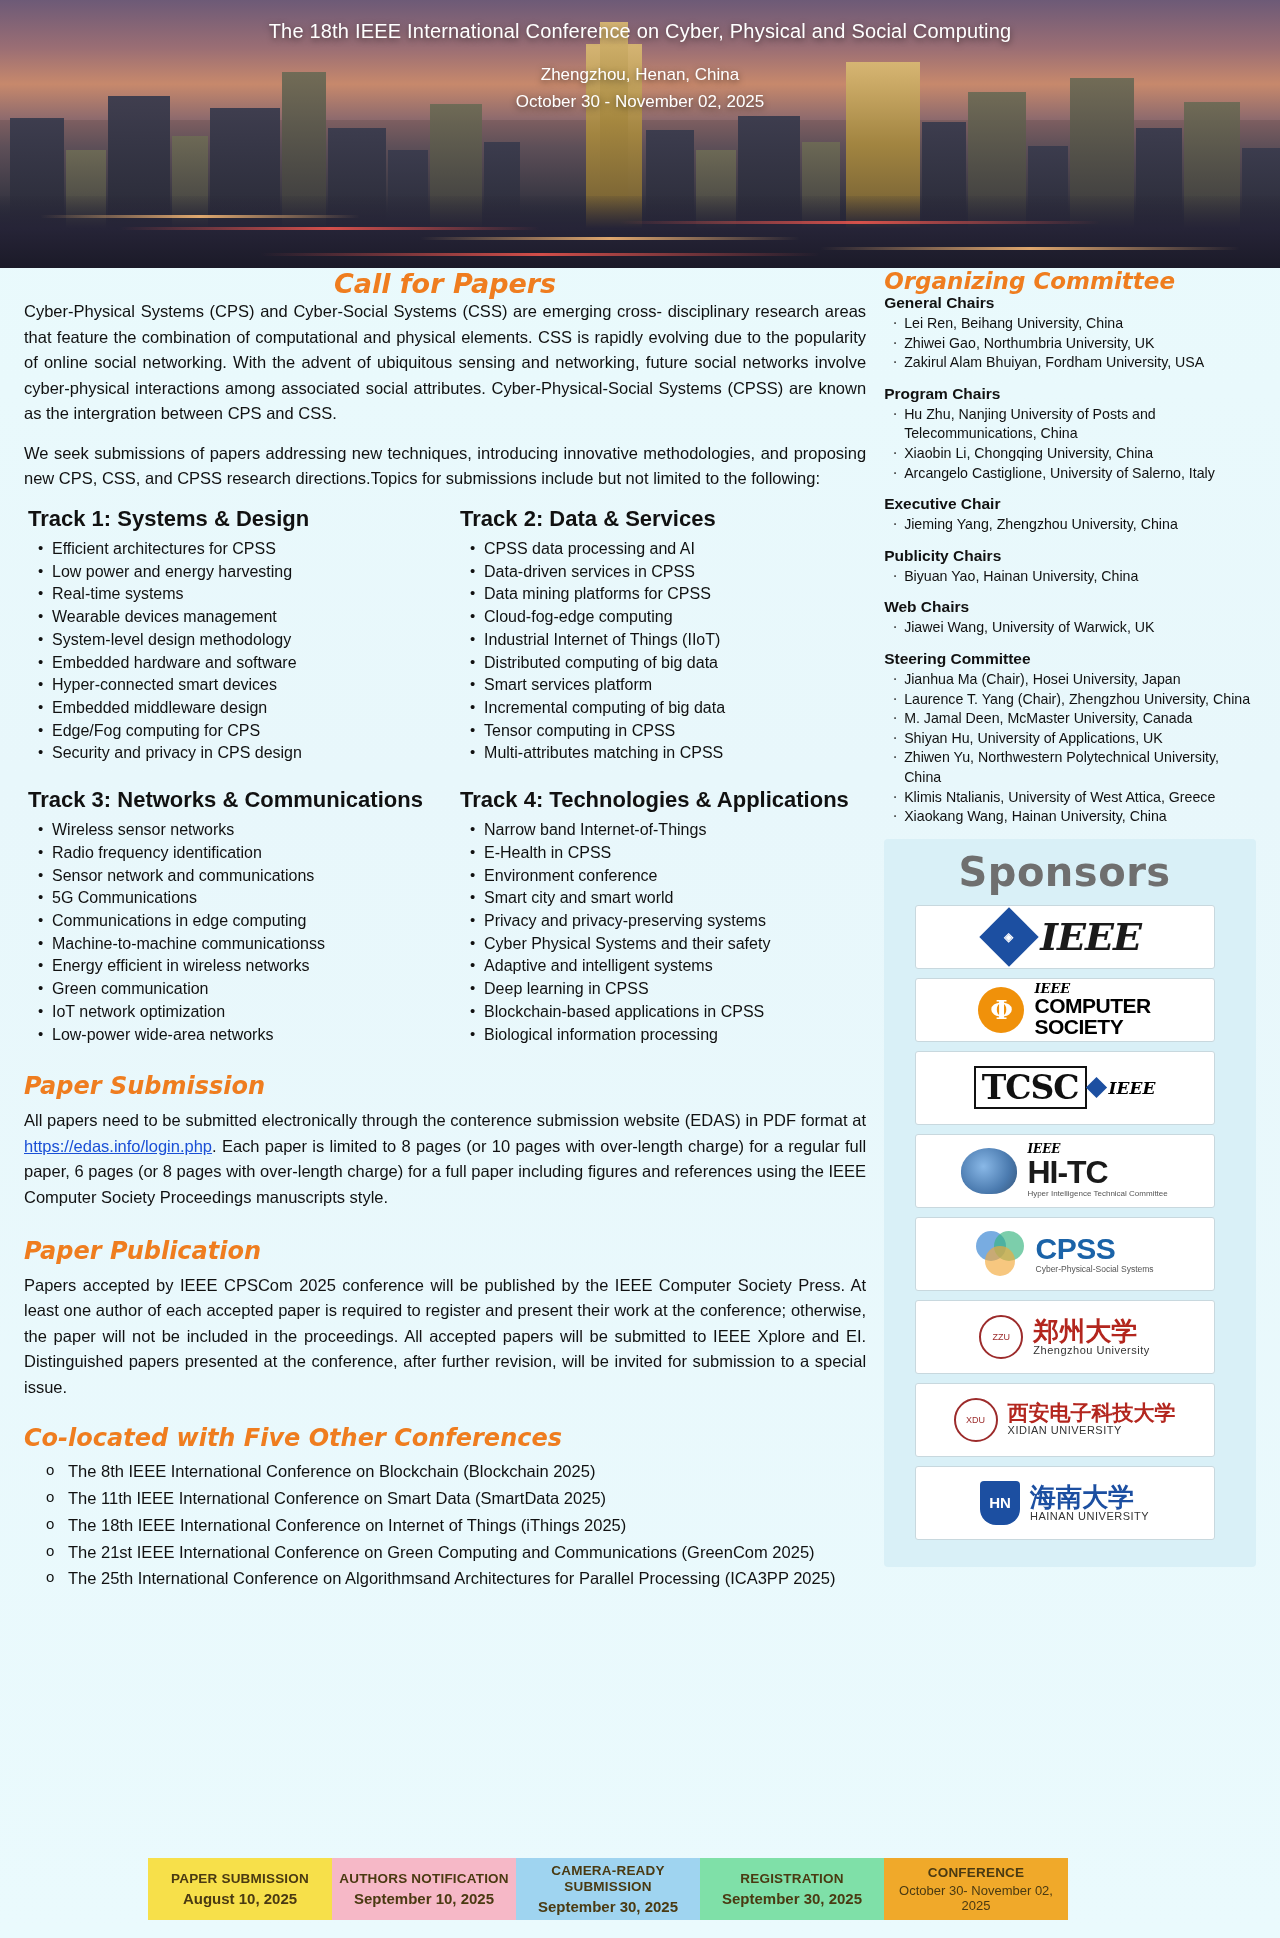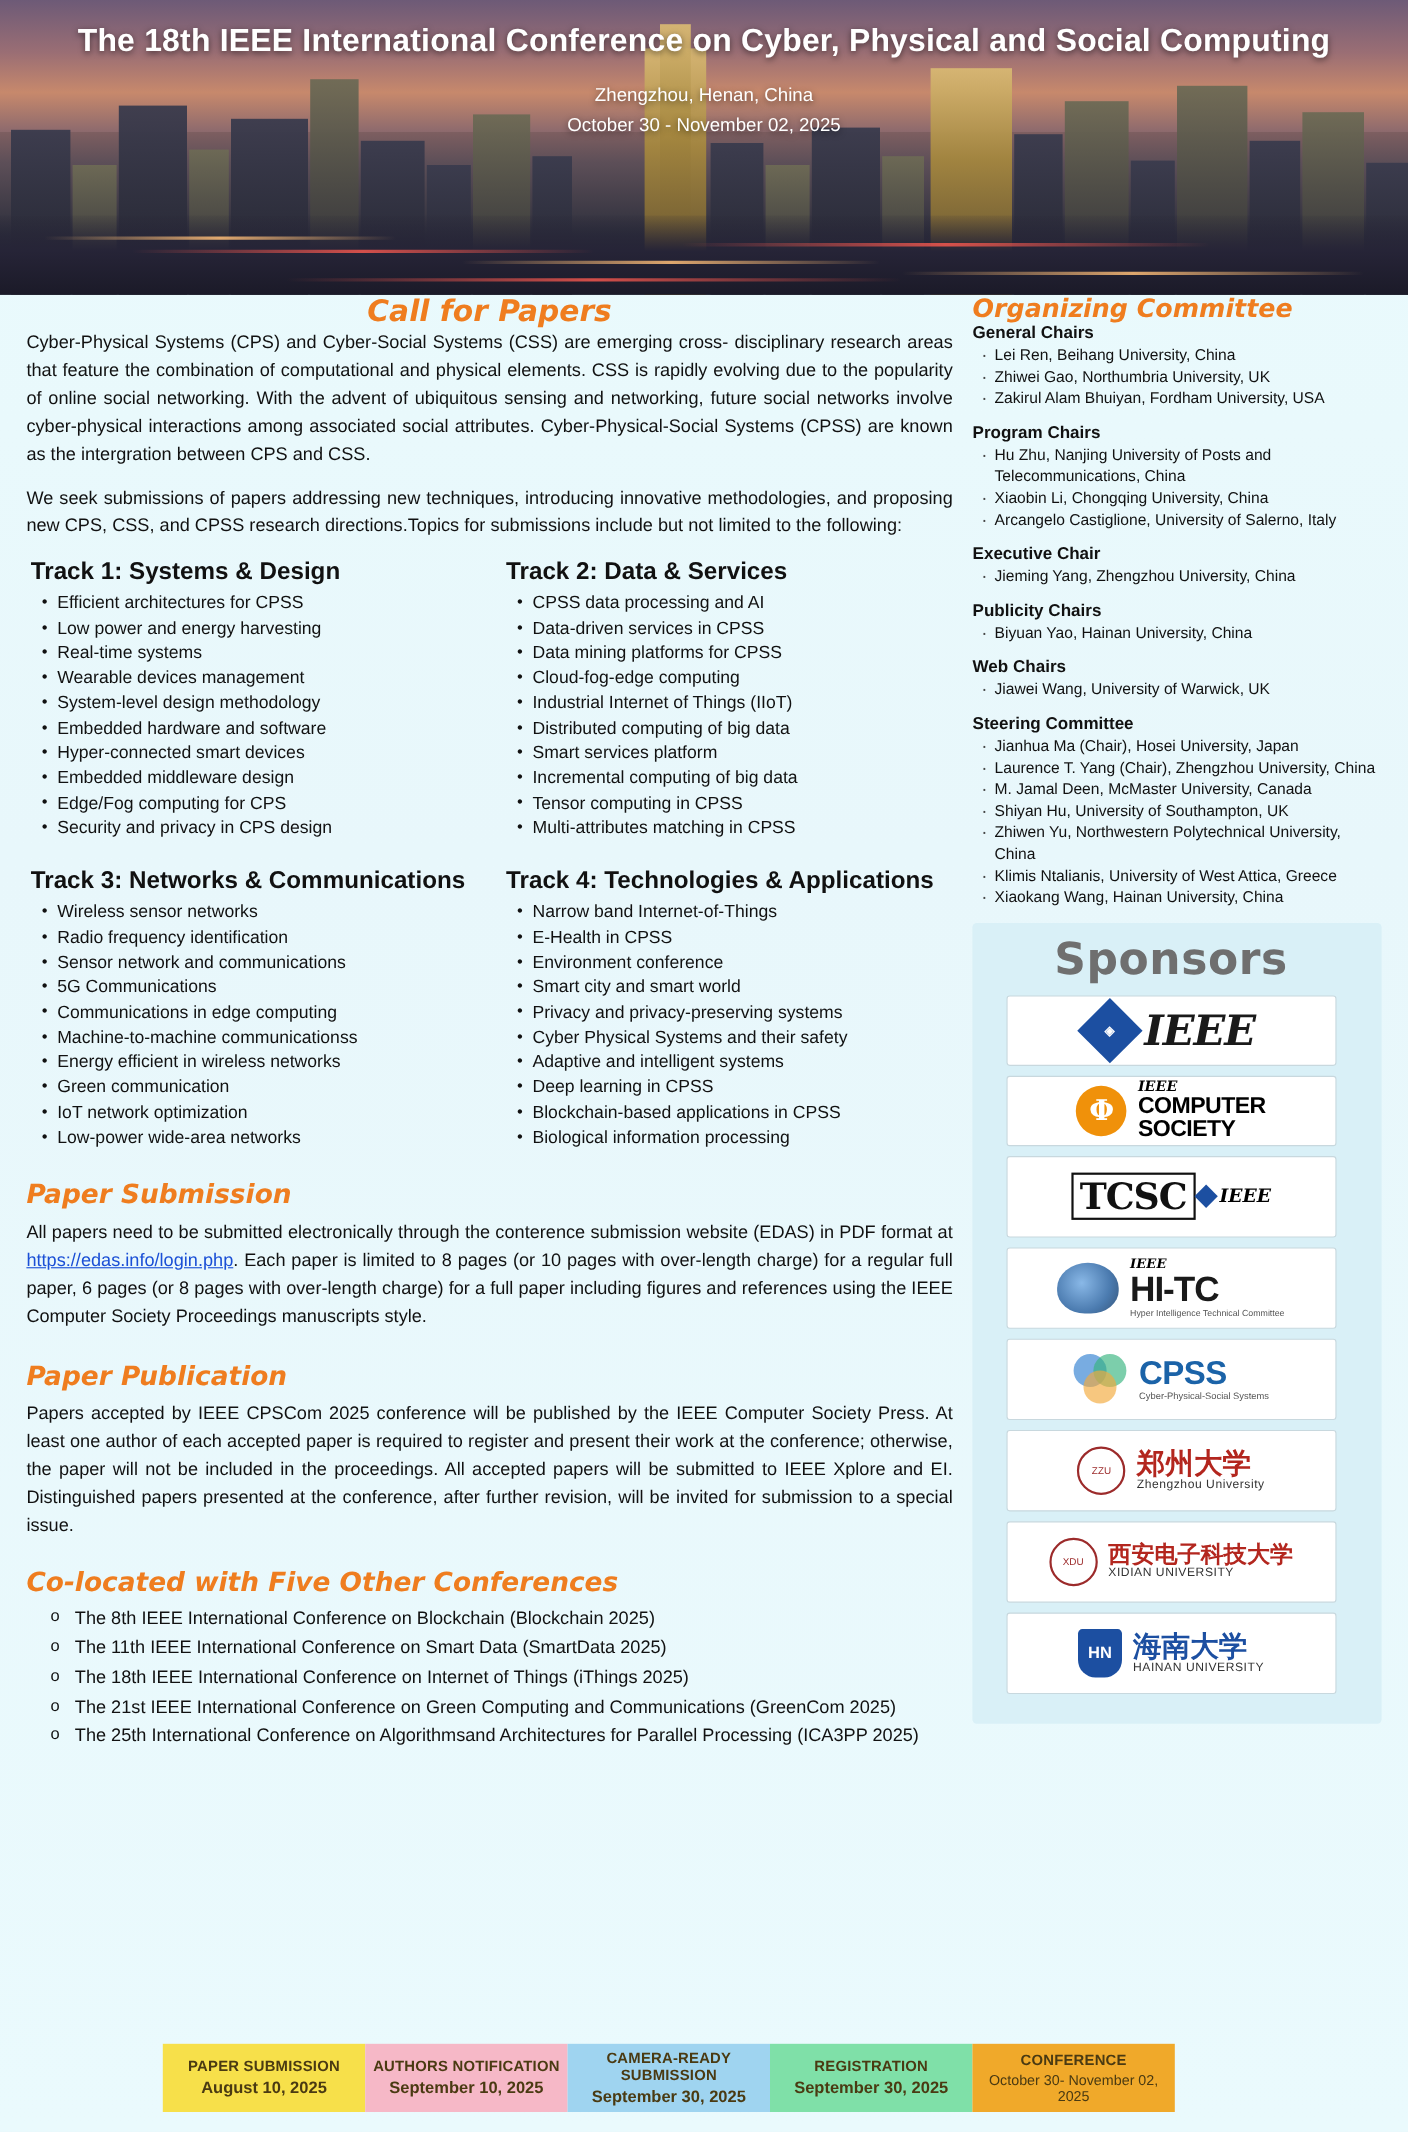--- a/index.html
+++ b/index.html
@@ -48,21 +48,21 @@
   }
   .road .streak.red {
     background:linear-gradient(90deg,rgba(255,90,80,0) 0%,rgba(255,90,80,.8) 50%,rgba(255,90,80,0) 100%);
   }
   .banner-text {
     position:absolute; left:0; top:18px; width:1280px;
     text-align:center; color:#fff; z-index:5;
     text-shadow:0 2px 6px rgba(0,0,0,.55);
   }
   .banner-title {
-    font-size:29px; font-weight:bold; line-height:1.33; letter-spacing:.2px;
+    font-size:20px; font-weight:normal; line-height:1.33; letter-spacing:.2px;
   }
   .banner-sub {
     margin-top:16px; font-size:17px; line-height:1.6; font-weight:400;
   }
 
   
   .content { position:relative; padding:0 24px; }
   .cols { display:flex; gap:18px; }
   .left { width:856px; }
   .right { width:378px; }
@@ -407,21 +407,21 @@
             <li>Jiawei Wang, University of Warwick, UK</li>
           </ul>
         </div>
 
         <div class="oc-group">
           <h4>Steering Committee</h4>
           <ul>
             <li>Jianhua Ma (Chair), Hosei University, Japan</li>
             <li>Laurence T. Yang (Chair), Zhengzhou University, China</li>
             <li>M. Jamal Deen, McMaster University, Canada</li>
-            <li>Shiyan Hu, University of Southampton, UK</li>
+            <li>Shiyan Hu, University of Applications, UK</li>
             <li>Zhiwen Yu, Northwestern Polytechnical University, China</li>
             <li>Klimis Ntalianis, University of West Attica, Greece</li>
             <li>Xiaokang Wang, Hainan University, China</li>
           </ul>
         </div>
 
         <div class="sponsors-box">
           <div class="sponsors-title">Sponsors</div>
 
           <div class="logo-card">

